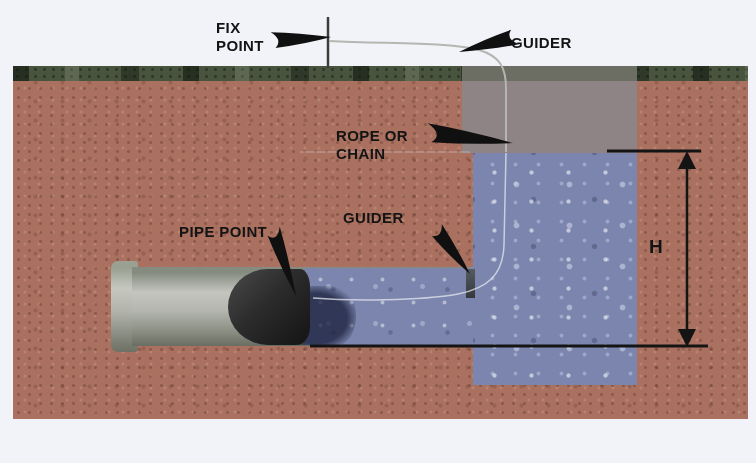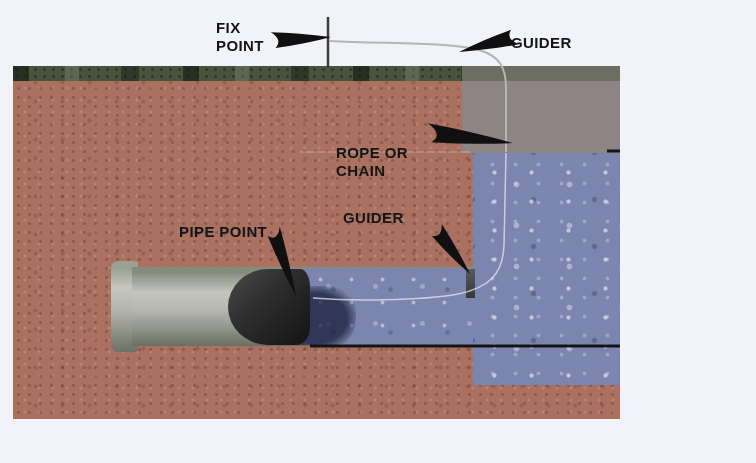--- a/index.html
+++ b/index.html
@@ -1,17 +1,17 @@
 <!DOCTYPE html>
 <html><head>
 <meta charset="utf-8">
 <style>
   html,body{margin:0;padding:0;background:#f2f3f8;}
   .scene{
-    position:relative;width:620px;height:463px;overflow:hidden;
+    position:relative;width:756px;height:463px;overflow:hidden;
     background:#f2f3f8;
     font-family:"Liberation Sans", sans-serif;
   }
   
   .soil{
     position:absolute;left:13px;top:66px;width:735px;height:353px;
     background-color:#aa7160;
     background-image:
       radial-gradient(circle, rgba(58,28,20,.28) 1px, transparent 1.9px),
       radial-gradient(circle, rgba(235,196,176,.22) 1px, transparent 1.9px),
@@ -126,19 +126,19 @@
     <path d="M60,8 Q28,2 0,0 Q12,8 4,16 Q32,14 60,8 Z" fill="#101010" transform="translate(331,37) rotate(-3) translate(-60,-8)"></path>
     <path d="M60,8 Q28,2 0,0 Q12,8 4,16 Q32,14 60,8 Z" fill="#101010" transform="translate(459,52) rotate(165) translate(-60,-8)"></path>
     <path d="M60,8 Q28,2 0,0 Q12,8 4,16 Q32,14 60,8 Z" fill="#101010" transform="translate(513,143) rotate(7) scale(1.45,1.15) translate(-60,-8)"></path>
     <path d="M60,8 Q28,2 0,0 Q12,8 4,16 Q32,14 60,8 Z" fill="#101010" transform="translate(470,274) rotate(53) scale(0.95,0.95) translate(-60,-8)"></path>
     <path d="M60,8 Q28,2 0,0 Q12,8 4,16 Q32,14 60,8 Z" fill="#101010" transform="translate(296,296) rotate(71) scale(1.18,0.9) translate(-60,-8)"></path>
   </svg>
 
   <div class="lbl" style="left:216px;top:19px;">FIX
 POINT</div>
   <div class="lbl" style="left:511px;top:34px;">GUIDER</div>
-  <div class="lbl" style="left:336px;top:144px;">ROPE OR
+  <div class="lbl" style="left:336px;top:127px;">ROPE OR
 CHAIN</div>
   <div class="lbl" style="left:343px;top:209px;">GUIDER</div>
   <div class="lbl" style="left:179px;top:223px;">PIPE POINT</div>
   <div class="lbl h" style="left:649px;top:236px;">H</div>
 
 </div>
 
 </body></html>

